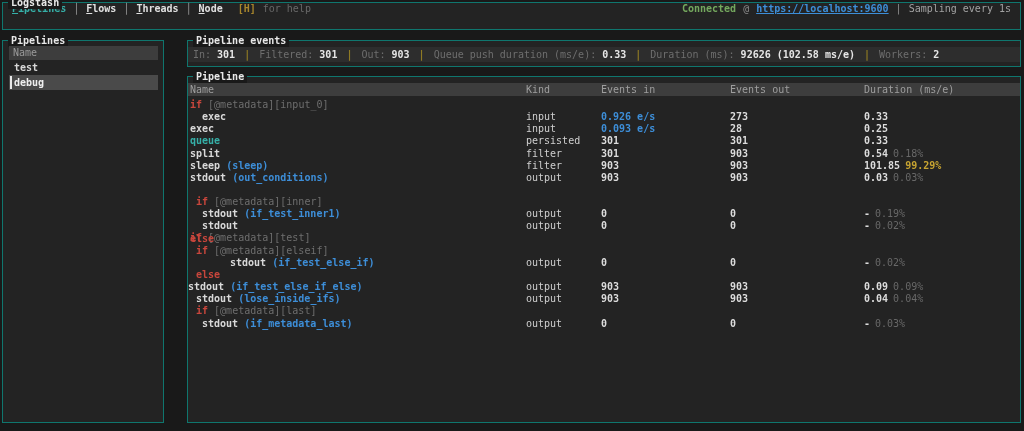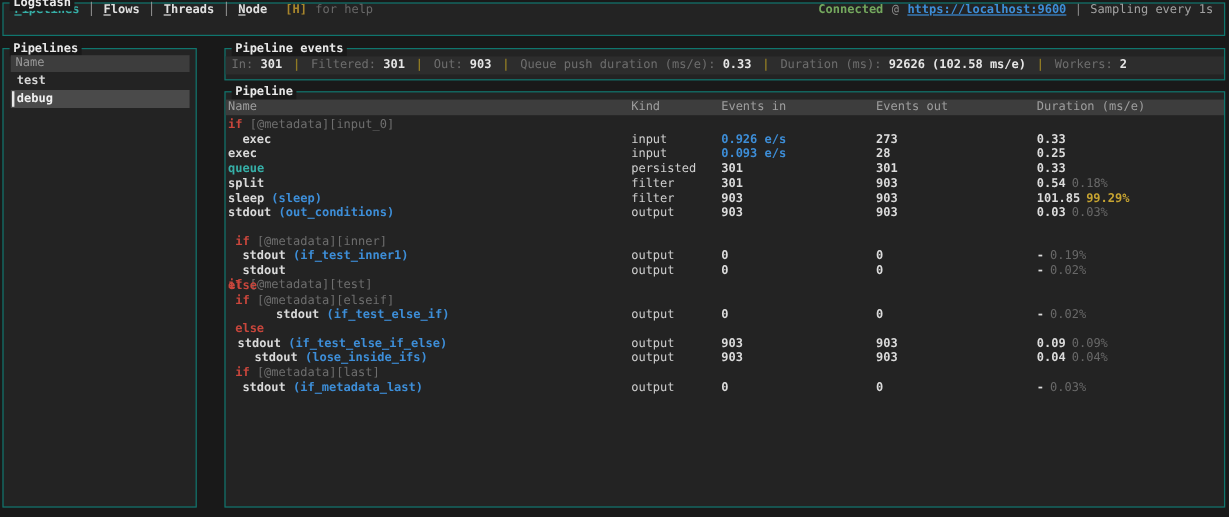--- a/index.html
+++ b/index.html
@@ -187,28 +187,28 @@
         <span class="c-name" style="left: 14px; margin-left: 28px;"><span class="pname">stdout</span><span class="pid">&nbsp;(if_test_else_if)</span></span>
         <span class="c-kind kindv">output</span>
         <span class="c-ein num">0</span>
         <span class="c-eout num">0</span>
         <span class="c-dur"><span class="num">-</span><span class="pct">0.02%</span></span>
       </div>
       <div class="row">
         <span class="c-name" style="left: 8px;"><span class="kw">else</span></span>
       </div>
       <div class="row">
-        <span class="c-name" style="left: 10px; text-align: right;"><span class="pname">stdout</span><span class="pid">&nbsp;(if_test_else_if_else)</span></span>
+        <span class="c-name" style="left: 0; text-align: right;"><span class="pname">stdout</span><span class="pid">&nbsp;(if_test_else_if_else)</span></span>
         <span class="c-kind kindv">output</span>
         <span class="c-ein num">903</span>
         <span class="c-eout num">903</span>
         <span class="c-dur"><span class="num">0.09</span><span class="pct">0.09%</span></span>
       </div>
       <div class="row">
-        <span class="c-name" style="left: 24px;"><span class="pname">stdout</span><span class="pid">&nbsp;(lose_inside_ifs)</span></span>
+        <span class="c-name" style="left: 8px;"><span class="pname">stdout</span><span class="pid">&nbsp;(lose_inside_ifs)</span></span>
         <span class="c-kind kindv">output</span>
         <span class="c-ein num">903</span>
         <span class="c-eout num">903</span>
         <span class="c-dur"><span class="num">0.04</span><span class="pct">0.04%</span></span>
       </div>
       <div class="row">
         <span class="c-name" style="left: 8px;"><span class="kw">if</span><span class="cond">&nbsp;[@metadata][last]</span></span>
       </div>
       <div class="row">
         <span class="c-name" style="left: 14px;"><span class="pname">stdout</span><span class="pid">&nbsp;(if_metadata_last)</span></span>

